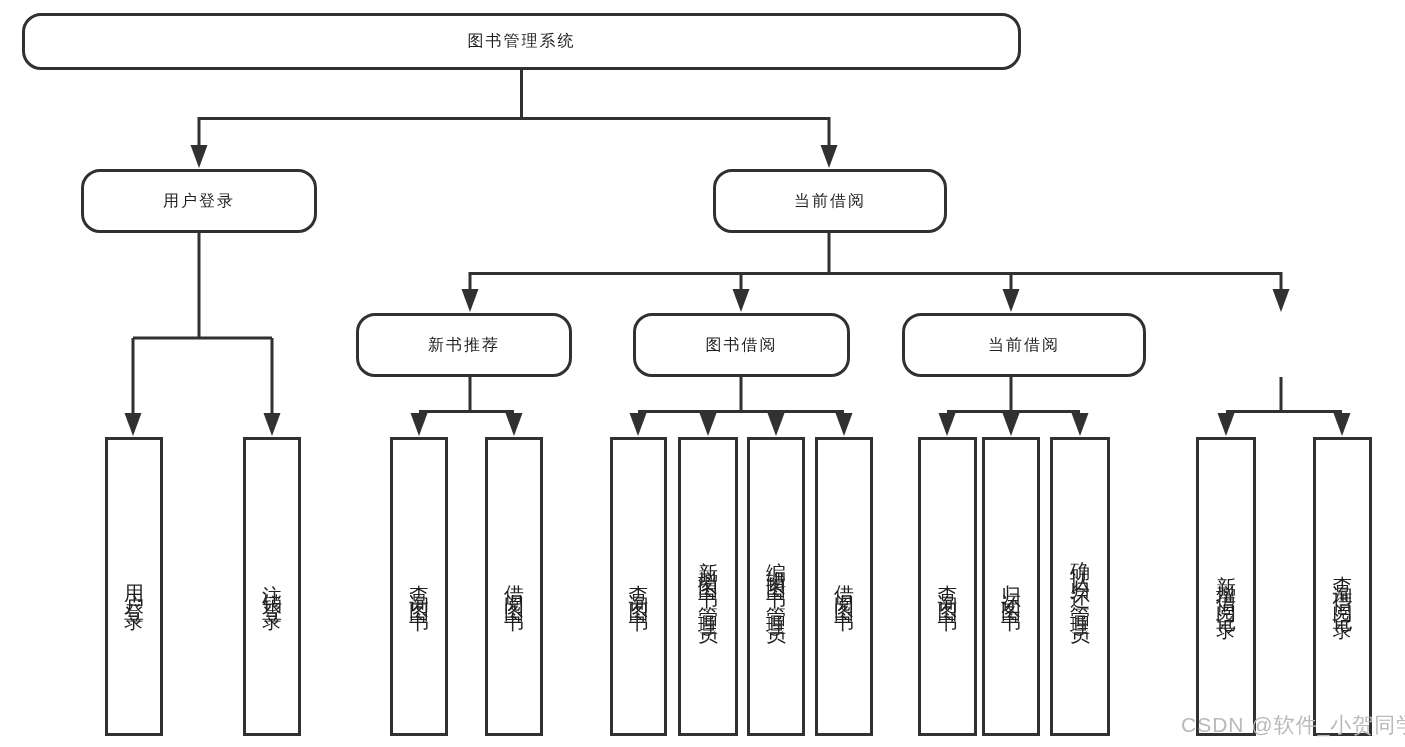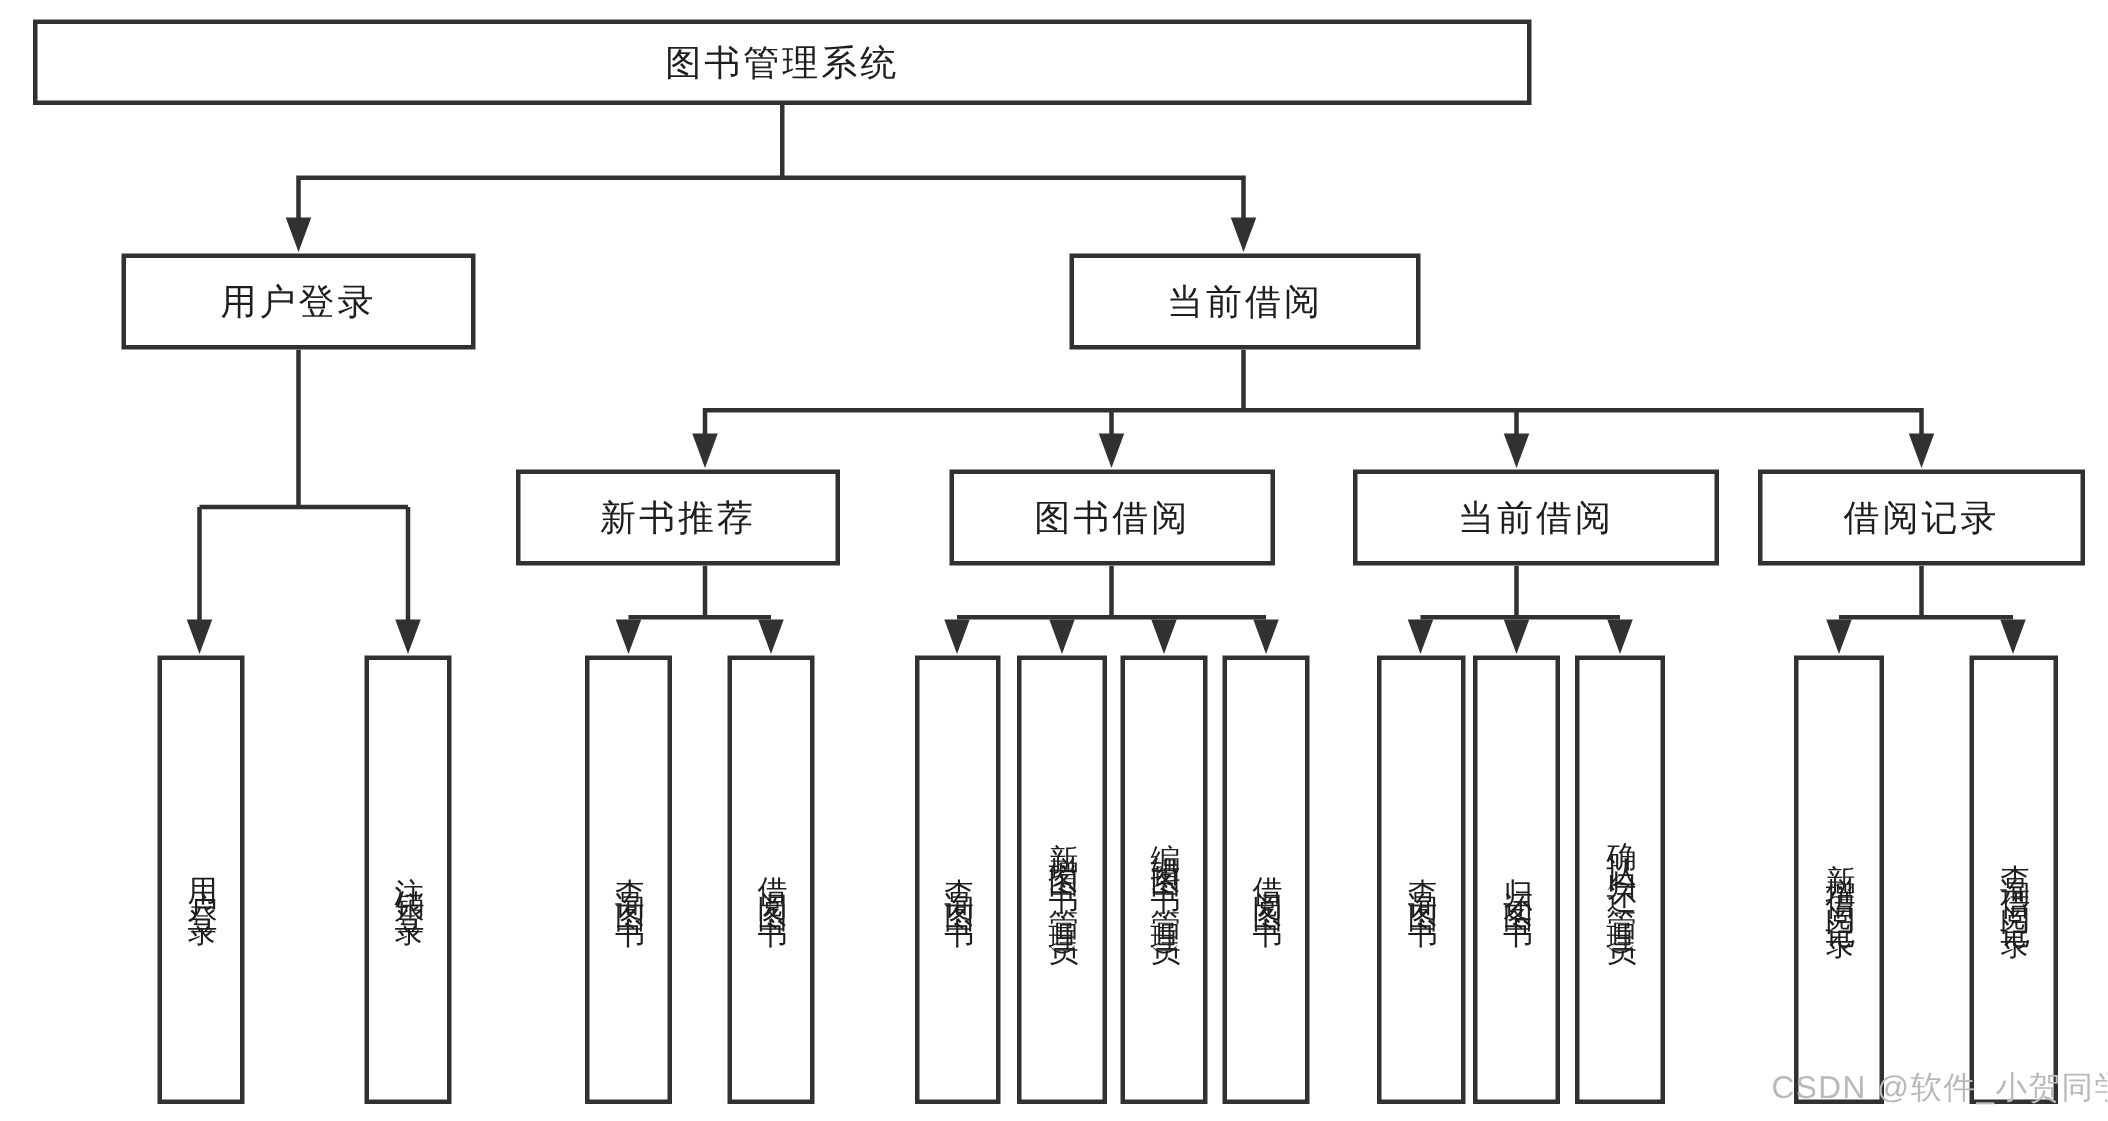--- a/index.html
+++ b/index.html
@@ -6,21 +6,21 @@
   .stage {
     position:relative; width:1405px; height:747px; background:#ffffff;
     font-family:"Liberation Sans", sans-serif; overflow:hidden;
   }
   svg.connectors { position:absolute; left:0; top:0; z-index:0; }
   .box {
     position:absolute; box-sizing:border-box; background:#ffffff;
     border:3px solid #313131; display:flex; align-items:center; justify-content:center;
     color:#1e1e1e; z-index:1;
   }
-  .hbox { font-size:24px; letter-spacing:2px; }
+  .hbox { font-size:16px; letter-spacing:2px;border-radius:19px; }
   .vbox { width:58px; top:437px; height:299px; }
   .vbox .vtext {
     writing-mode:vertical-rl; text-orientation:mixed;
     font-size:20px; letter-spacing:9px; line-height:1.15; white-space:nowrap;
   }
   .watermark {
     position:absolute; left:1181px; top:711px; z-index:5;
     font-size:21px; letter-spacing:1px; color:#b9b9b9; white-space:nowrap;
   }
 </style>
@@ -66,31 +66,28 @@
     <span>图书管理系统</span>
   </div>
 
   <div class="box hbox" style="left:81px;top:169px;width:236px;height:64px">
     <span>用户登录</span>
   </div>
   <div class="box hbox" style="left:713px;top:169px;width:234px;height:64px">
     <span>当前借阅</span>
   </div>
 
-  <div class="box hbox" style="left:344px;top:313px;width:216px;height:64px">
+  <div class="box hbox" style="left:356px;top:313px;width:216px;height:64px">
     <span>新书推荐</span>
   </div>
   <div class="box hbox" style="left:633px;top:313px;width:217px;height:64px">
     <span>图书借阅</span>
   </div>
   <div class="box hbox" style="left:902px;top:313px;width:244px;height:64px">
     <span>当前借阅</span>
-  </div>
-  <div class="box hbox" style="left:1172px;top:313px;width:218px;height:64px">
-    <span>借阅记录</span>
   </div>
 
   <div class="box vbox" style="left:105px">
     <span class="vtext">用户登录</span>
   </div>
   <div class="box vbox" style="left:243px">
     <span class="vtext">注销登录</span>
   </div>
 
   <div class="box vbox" style="left:390px">

